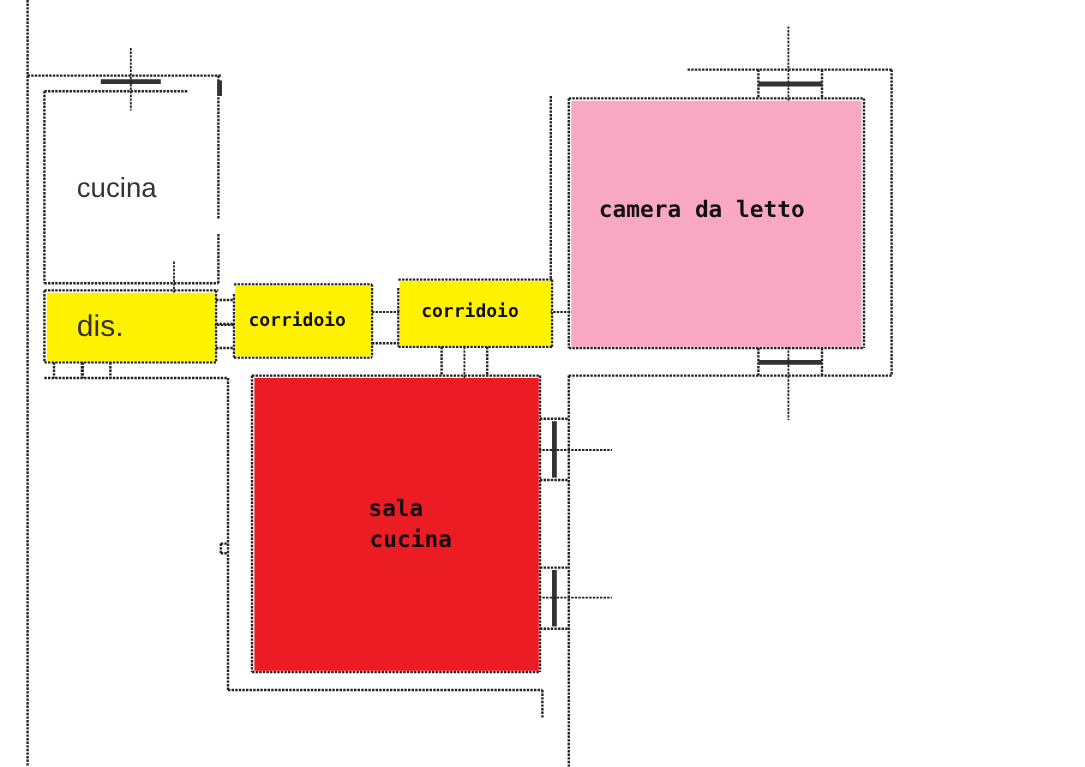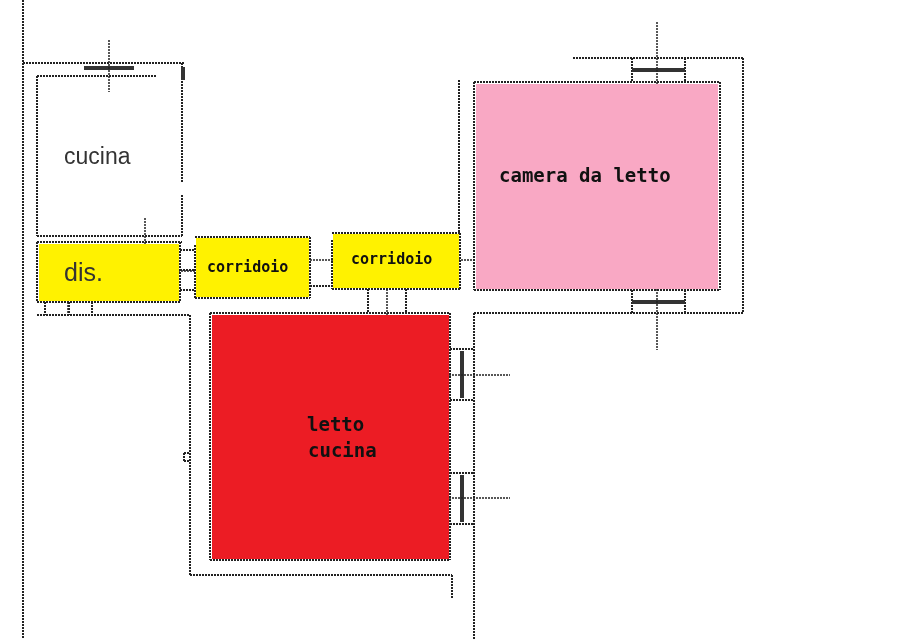--- a/index.html
+++ b/index.html
@@ -128,17 +128,17 @@
 
   <div class="room" style="left:333px;top:234px;width:126px;height:54px;background:#fff200;">
     <span class="lbl mono" style="left:18px;top:16px;font-size:15px;">corridoio</span>
   </div>
 
   <div class="room" style="left:476px;top:84px;width:242px;height:205px;background:#f9a8c4;">
     <span class="lbl mono" style="left:23px;top:80px;font-size:19px;">camera da letto</span>
   </div>
 
   <div class="room" style="left:212px;top:315px;width:237px;height:244px;background:#ec1c24;">
-    <span class="lbl mono" style="left:95px;top:98px;font-size:19px;">letto</span>
+    <span class="lbl mono" style="left:95px;top:98px;font-size:19px;">sala</span>
     <span class="lbl mono" style="left:81px;top:124px;font-size:19px;margin-left:15px;">cucina</span>
   </div>
 
 </div>
 
 </body></html>

